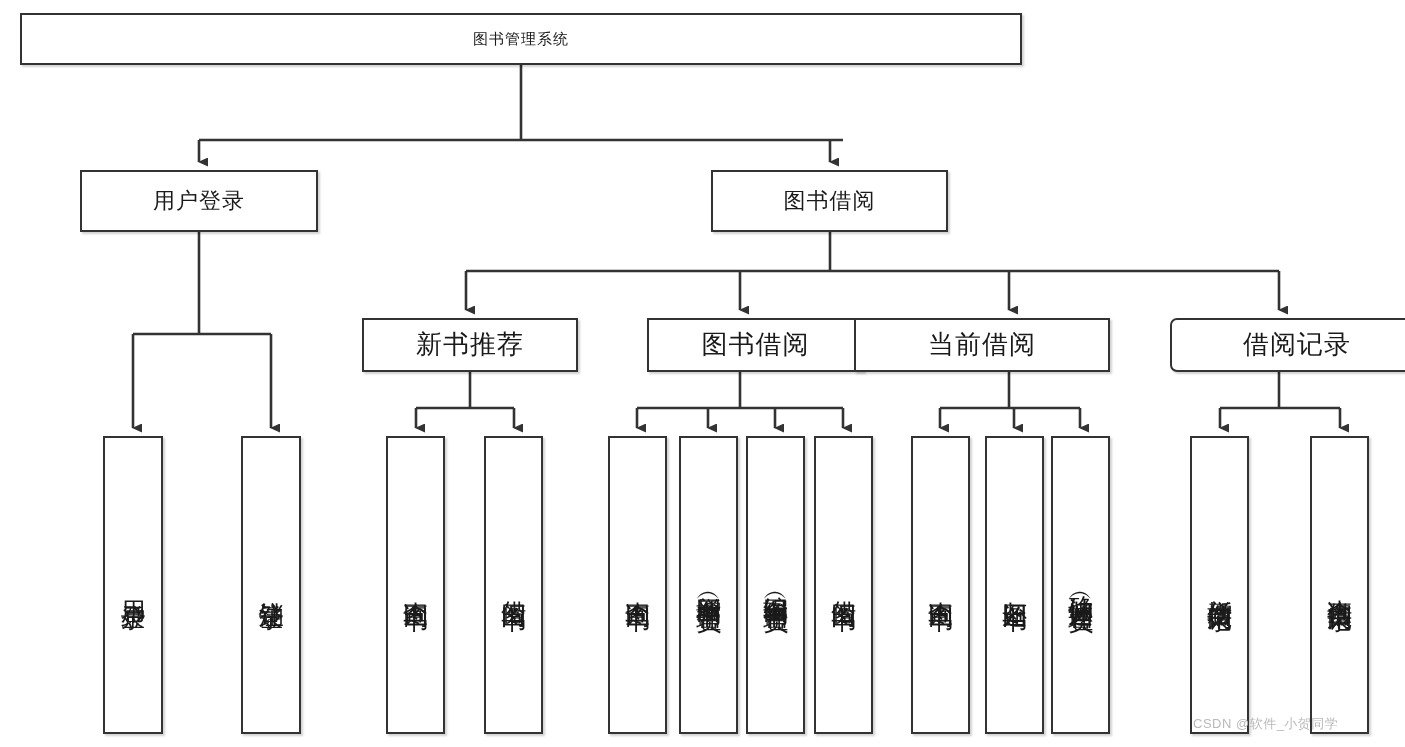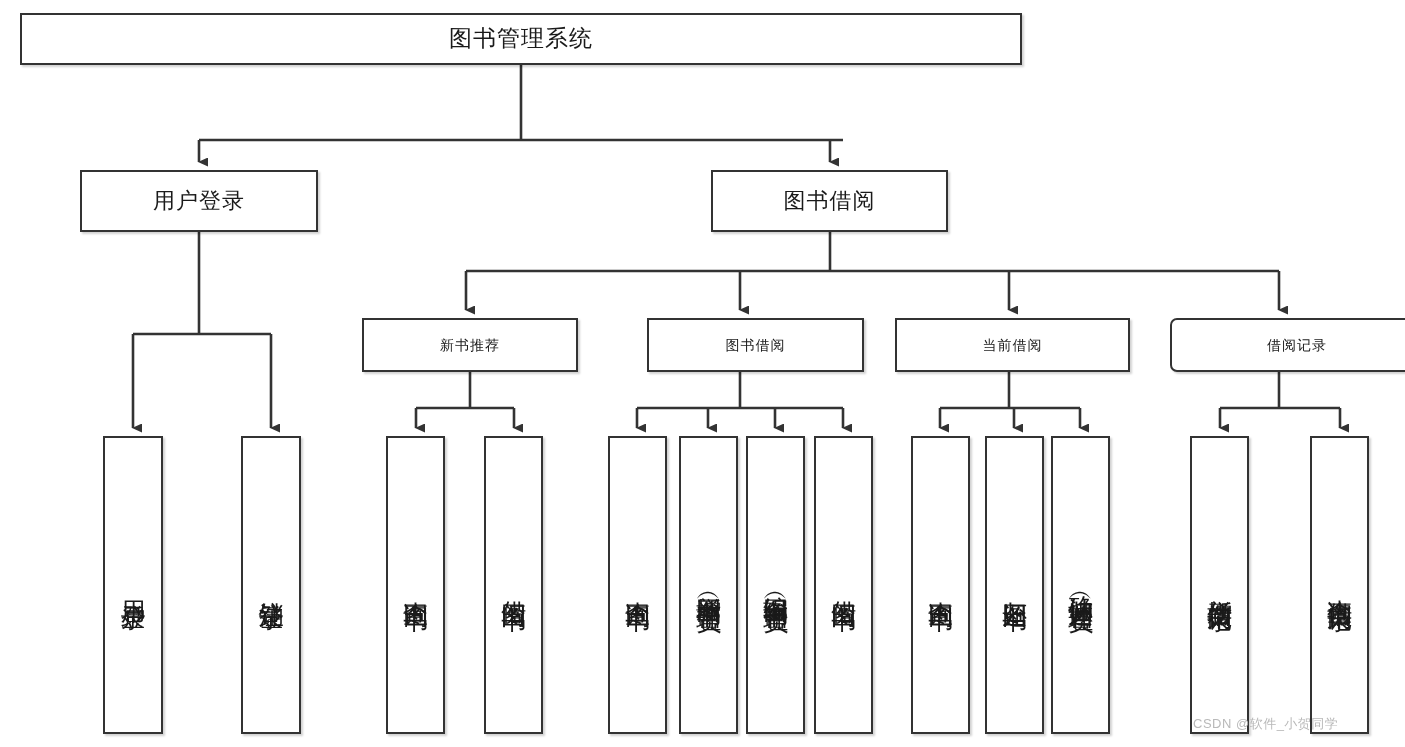--- a/index.html
+++ b/index.html
@@ -35,23 +35,23 @@
     align-items: center;
     justify-content: center;
     color: #1a1a1a;
   }
   .node-h {
     font-size: 23px;
     letter-spacing: 1px;
     line-height: 1.2;
     white-space: nowrap;
   }
-  .node.root .label { font-size: 23px; }
+  .node.root .label { font-size: 15px; }
   .node.level2 .label { font-size: 22px; }
-  .node.level3 .label { font-size: 14px; text-align: center; }
+  .node.level3 .label { font-size: 26px; text-align: center; }
   .node-v {
     writing-mode: vertical-rl;
     text-orientation: upright;
   }
   .node-v .label {
     writing-mode: vertical-rl;
     text-orientation: upright;
     font-size: 25px;
     line-height: 1.18;
     letter-spacing: 2px;
@@ -131,21 +131,21 @@
   <div class="node node-h level2" style="left:711px; top:170px; width:237px; height:62px;">
     <span class="label">图书借阅</span>
   </div>
 
   <div class="node node-h level3" style="left:362px; top:318px; width:216px; height:54px;">
     <span class="label">新书推荐</span>
   </div>
   <div class="node node-h level3" style="left:647px; top:318px; width:217px; height:54px;">
     <span class="label">图书借阅</span>
   </div>
-  <div class="node node-h level3" style="left:895px; top:318px; width:235px; height:54px;">
+  <div class="node node-h level3" style="left:854px; top:318px; width:256px; height:54px;">
     <span class="label">当前借阅</span>
   </div>
   <div class="node node-h level3" style="left:1170px; top:318px; width:254px; height:54px;border-radius:7px;">
     <span class="label">借阅记录</span>
   </div>
 
   <div class="node node-v" style="left:103px; top:436px; width:60px; height:298px;">
     <span class="label">用户登录</span>
   </div>
   <div class="node node-v" style="left:241px; top:436px; width:60px; height:298px;">

